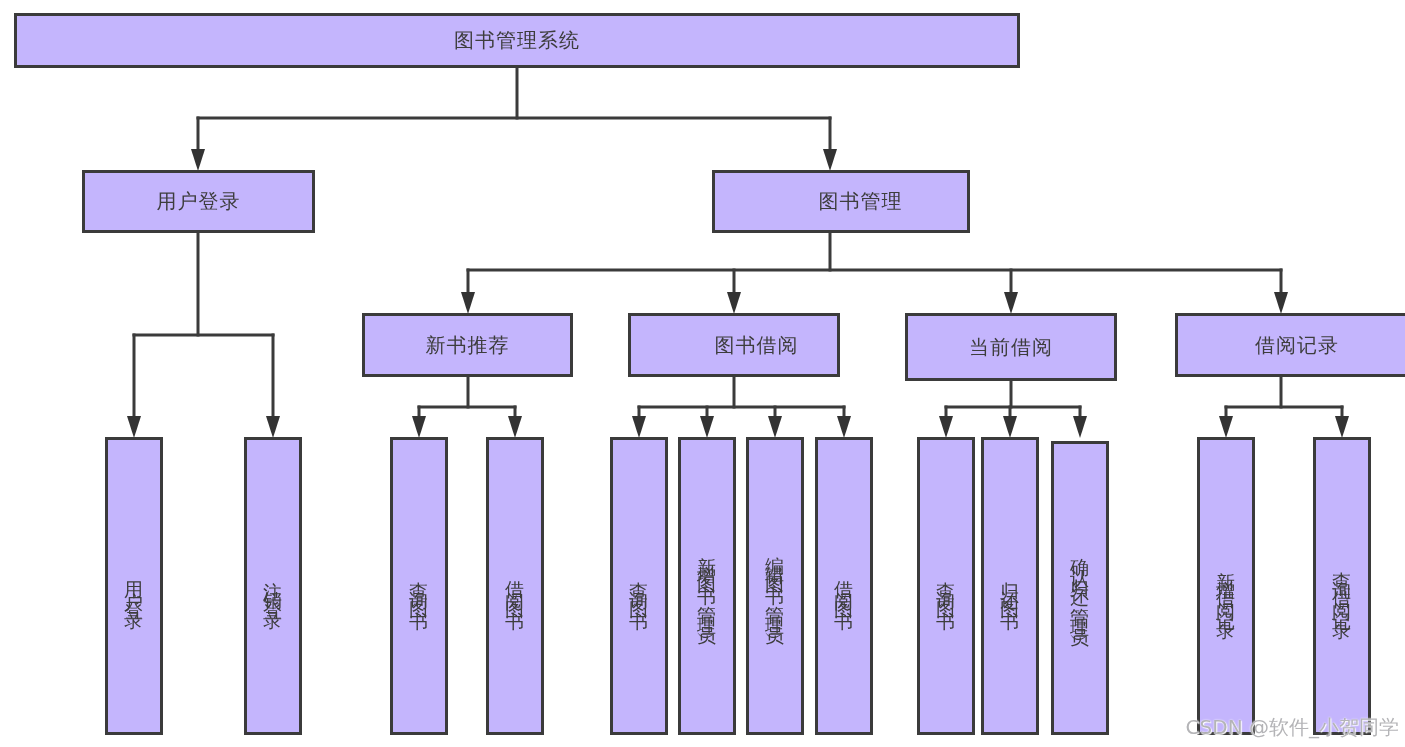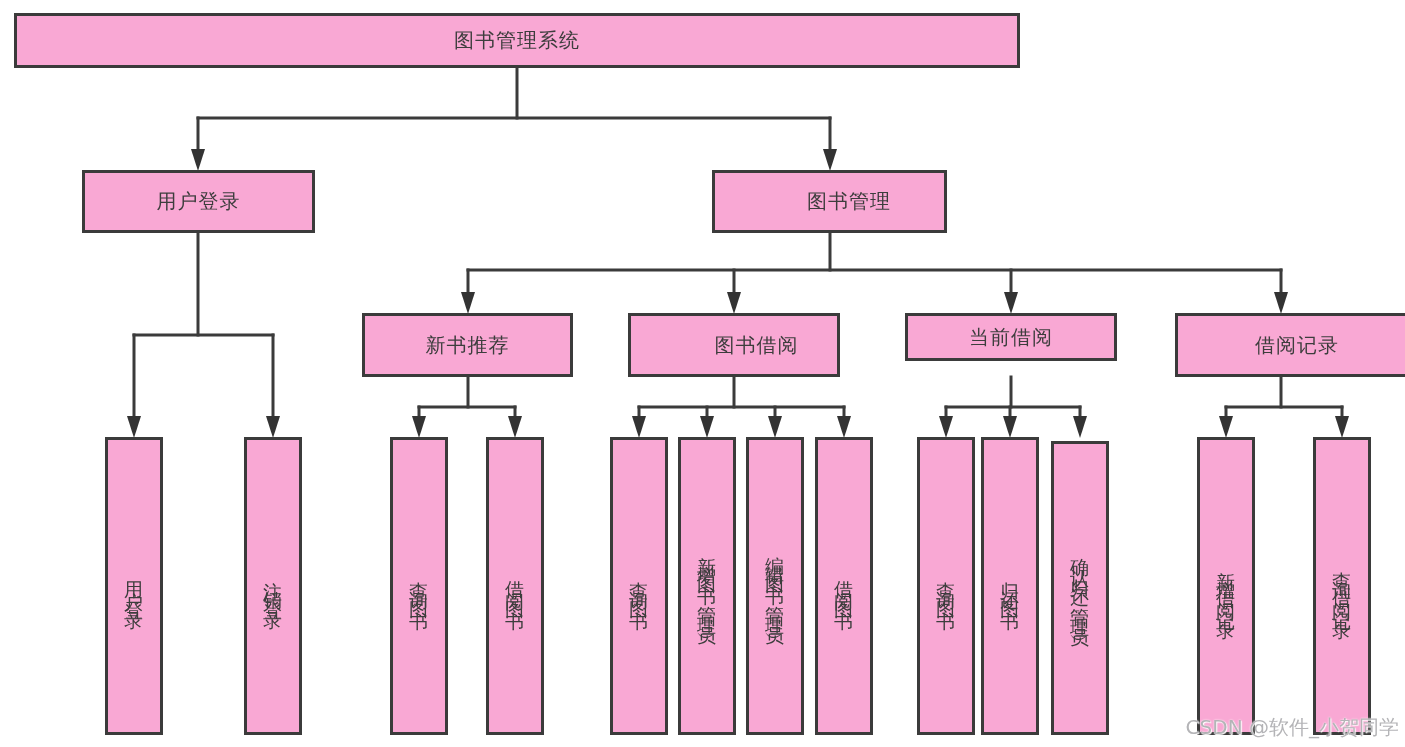--- a/index.html
+++ b/index.html
@@ -17,21 +17,21 @@
   }
   #connector-layer {
     position: absolute;
     left: 0;
     top: 0;
     z-index: 0;
   }
   .node {
     position: absolute;
     box-sizing: border-box;
-    background: #f9a8d4;
+    background: #c4b5fd;
     border: 3px solid #3b3b3b;
     color: #3d3d3d;
     display: flex;
     align-items: center;
     justify-content: center;
     z-index: 1;
     text-align: center;
   }
   .h-node {
     font-size: 20px;
@@ -130,25 +130,25 @@
       <polygon points="1073,416 1087,416 1080,438"></polygon>
 
       <polygon points="1219,416 1233,416 1226,438"></polygon>
       <polygon points="1335,416 1349,416 1342,438"></polygon>
     </g>
   </svg>
 
   <div class="node h-node" style="left:14px; top:13px; width:1006px; height:55px;">图书管理系统</div>
 
   <div class="node h-node" style="left:82px; top:170px; width:233px; height:63px;">用户登录</div>
-  <div class="node h-node" style="left:712px; top:170px; width:235px; height:63px;padding-left:39px;">图书管理</div>
+  <div class="node h-node" style="left:712px; top:170px; width:258px; height:63px;padding-left:39px;">图书管理</div>
 
   <div class="node h-node" style="left:362px; top:313px; width:211px; height:64px;">新书推荐</div>
   <div class="node h-node" style="left:628px; top:313px; width:212px; height:64px;padding-left:45px;">图书借阅</div>
-  <div class="node h-node" style="left:905px; top:313px; width:212px; height:48px;font-family:Liberation Serif, serif;">当前借阅</div>
+  <div class="node h-node" style="left:905px; top:313px; width:212px; height:68px;font-family:Liberation Serif, serif;">当前借阅</div>
   <div class="node h-node" style="left:1175px; top:313px; width:244px; height:64px;">借阅记录</div>
 
   <div class="node leaf" style="left:105px; top:437px; width:58px; height:298px;">用户登录</div>
   <div class="node leaf" style="left:244px; top:437px; width:58px; height:298px;">注销登录</div>
 
   <div class="node leaf" style="left:390px; top:437px; width:58px; height:298px;">查询图书</div>
   <div class="node leaf" style="left:486px; top:437px; width:58px; height:298px;">借阅图书</div>
 
   <div class="node leaf" style="left:610px; top:437px; width:58px; height:298px;">查询图书</div>
   <div class="node leaf" style="left:678px; top:437px; width:58px; height:298px;">新增图书（管理员）</div>

